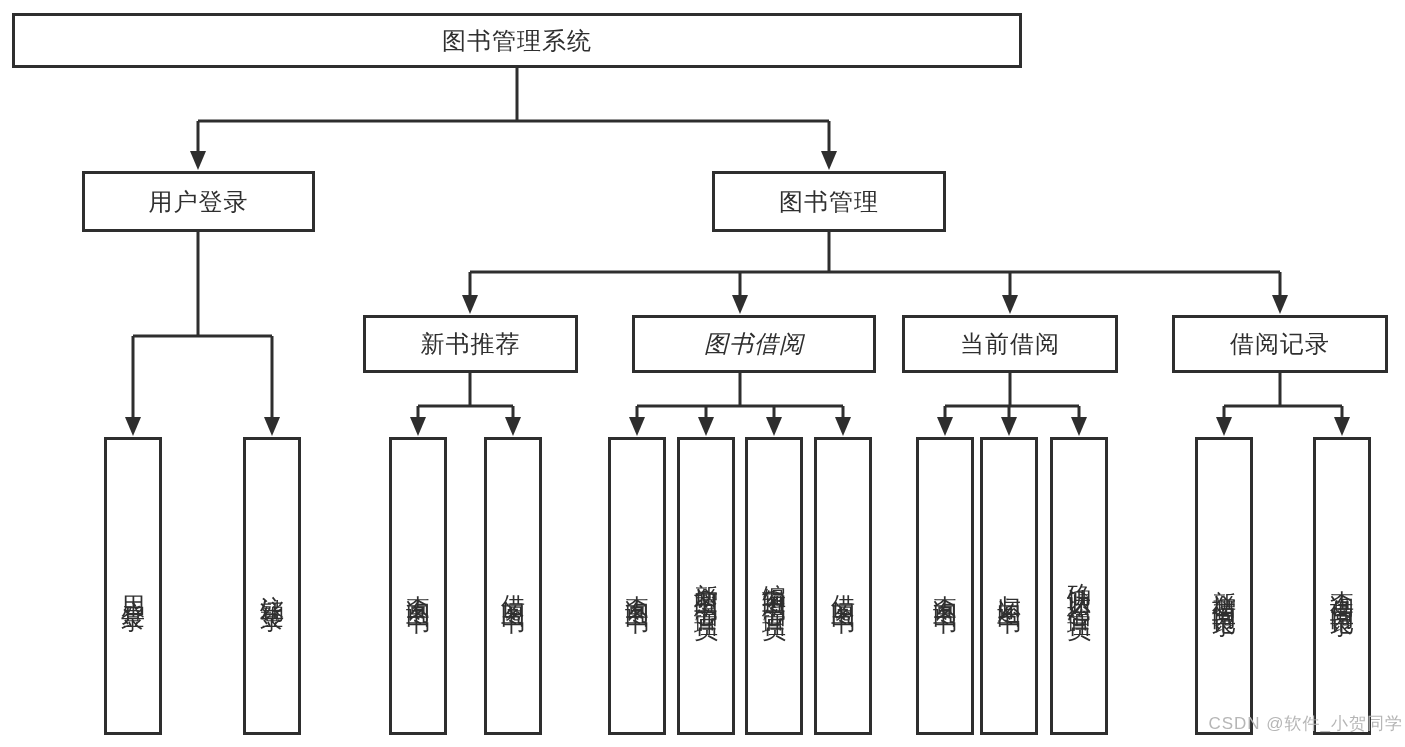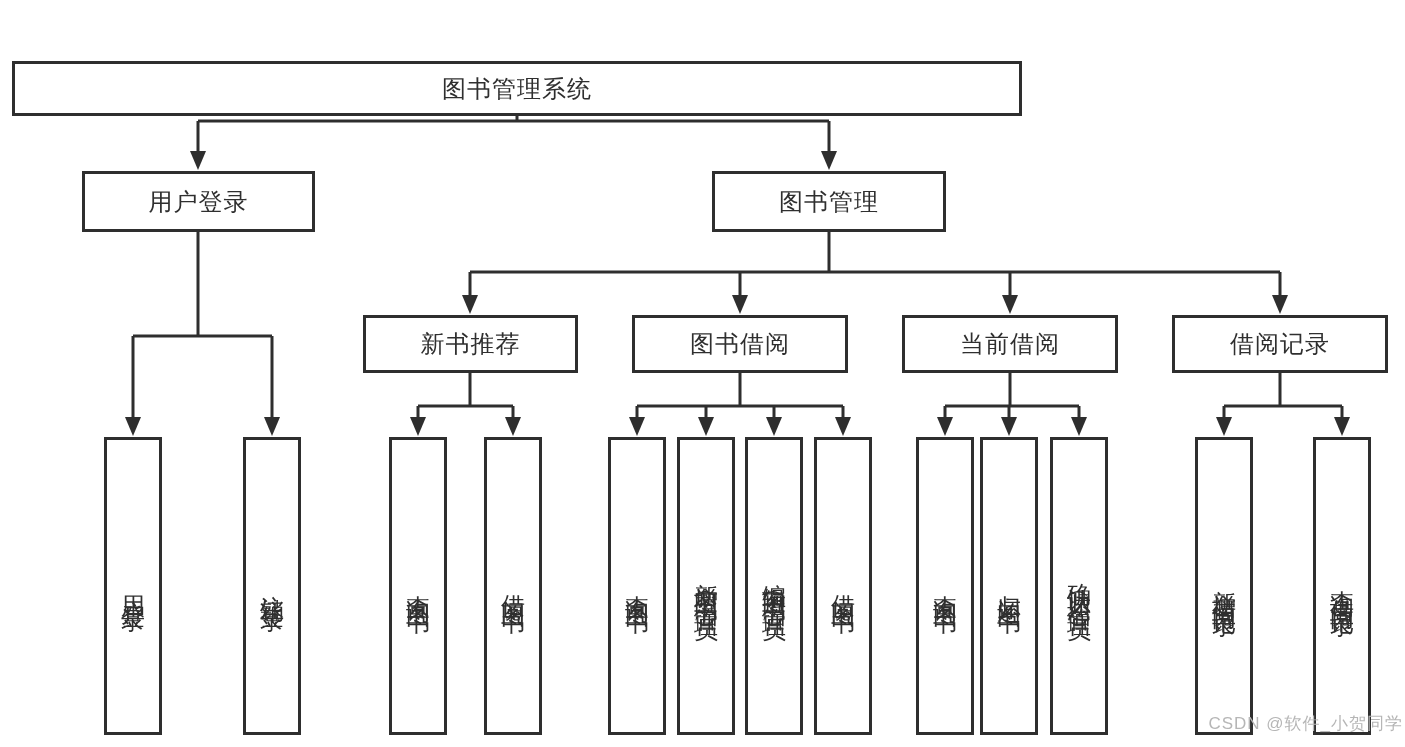--- a/index.html
+++ b/index.html
@@ -26,25 +26,25 @@
   .leaf{
     position:absolute;box-sizing:border-box;
     border:3px solid var(--line);background:var(--bg);
     display:flex;align-items:center;justify-content:center;
   }
   .vtext{
     writing-mode:vertical-rl;text-orientation:mixed;
     line-height:1;letter-spacing:5px;font-size:24px;white-space:nowrap;
   }
   
-  .root-box{left:12px;top:13px;width:1010px;height:55px;margin-top:48px;}
+  .root-box{left:12px;top:13px;width:1010px;height:55px;}
   .n-user-login{left:82px;top:171px;width:233px;height:61px;}
   .n-book-mgmt{left:712px;top:171px;width:234px;height:61px;}
   .n-new-rec{left:363px;top:315px;width:215px;height:58px;}
-  .n-book-borrow{left:632px;top:315px;width:216px;height:58px;}
+  .n-book-borrow{left:632px;top:315px;width:244px;height:58px;font-style:italic;}
   .n-cur-borrow{left:902px;top:315px;width:216px;height:58px;align-items:center;}
   .n-borrow-rec{left:1172px;top:315px;width:216px;height:58px;}
   .leaf{top:437px;width:58px;height:298px;}
   .l-g1c1{left:104px;} .l-g1c2{left:243px;}
   .l-g2c1{left:389px;} .l-g2c2{left:484px;}
   .l-g3c1{left:608px;} .l-g3c2{left:677px;} .l-g3c3{left:745px;} .l-g3c4{left:814px;}
   .l-g4c1{left:916px;} .l-g4c2{left:980px;} .l-g4c3{left:1050px;}
   .l-g5c1{left:1195px;} .l-g5c2{left:1313px;}
   .watermark{
     position:absolute;right:2px;top:712px;width:420px;

